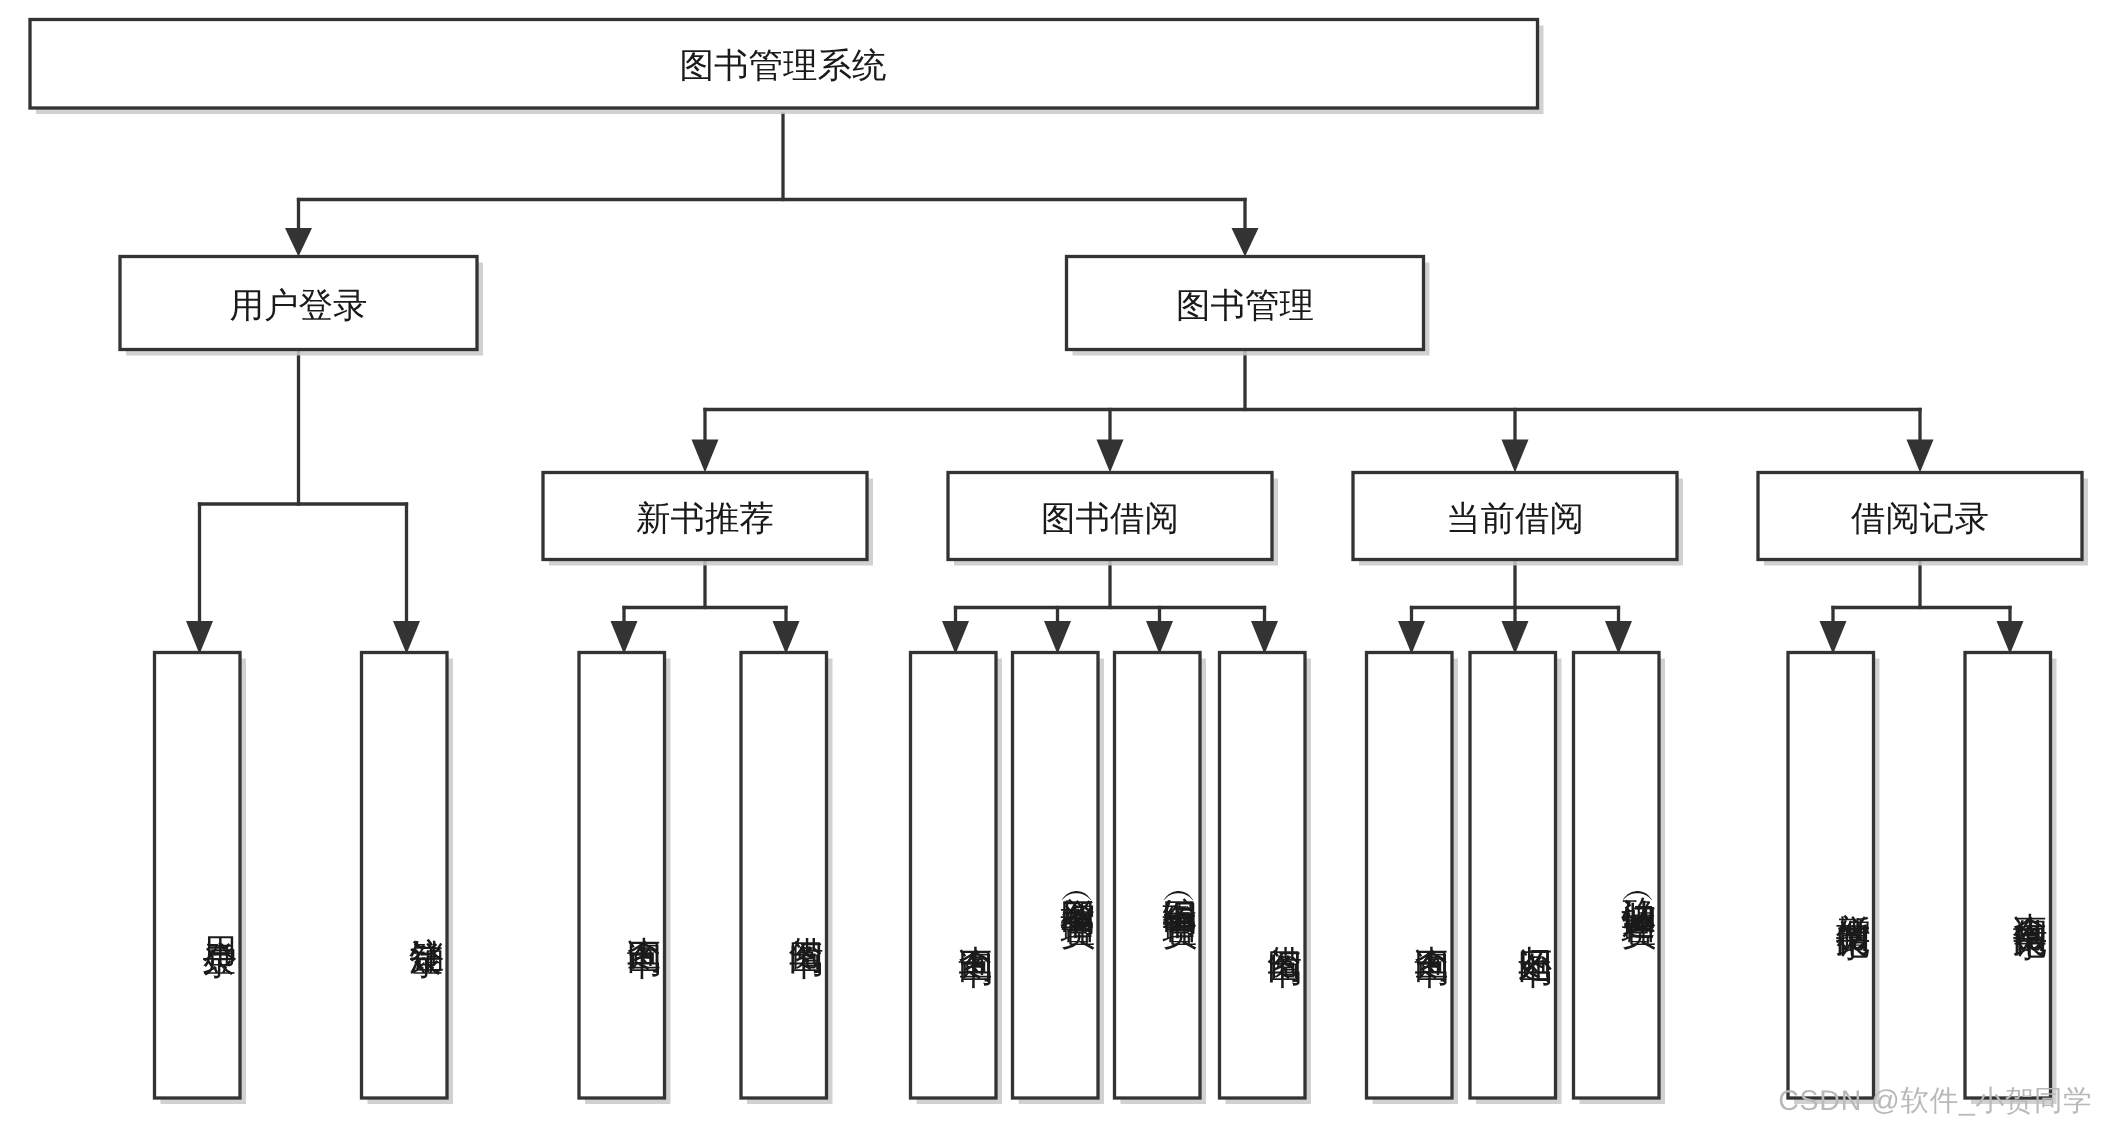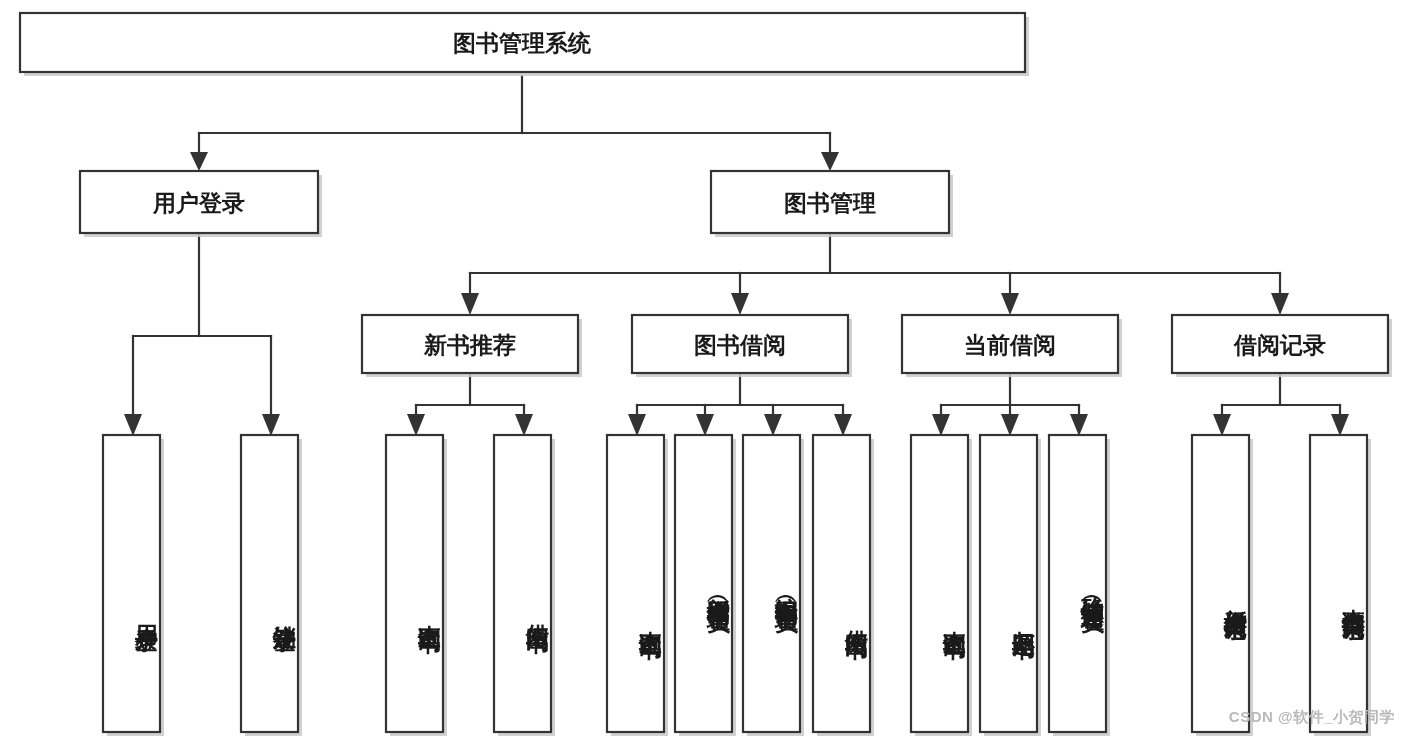--- a/index.html
+++ b/index.html
@@ -10,21 +10,20 @@
   }
   body {
     font-family: "Liberation Sans", "DejaVu Sans", sans-serif;
   }
   #diagram-root {
     position: relative;
     width: 1405px;
     height: 747px;
     background: #ffffff;
     overflow: hidden;
-    font-weight: bold;
   }
   svg#chart-svg {
     position: absolute;
     left: 0;
     top: 0;
     width: 1405px;
     height: 747px;
     display: block;
   }
   .node-box {
@@ -65,23 +64,23 @@
     font-size: 23px;
     line-height: 1.18;
     color: #1a1a1a;
     letter-spacing: 2px;
     white-space: nowrap;
     pointer-events: none;
   }
   .watermark {
     position: absolute;
     right: 10px;
-    bottom: 20px;
-    font-family: "Liberation Sans", "DejaVu Sans", sans-serif;
-    font-size: 15px;
+    bottom: 0;
+    font-family: "Liberation Sans", "DejaVu Sans", sans-serif;
+    font-size: 19px;
     color: #b9b9b9;
     letter-spacing: 0.5px;
     user-select: none;
   }
 </style>
 </head>
 <body>
 
 <div id="diagram-root">
 

